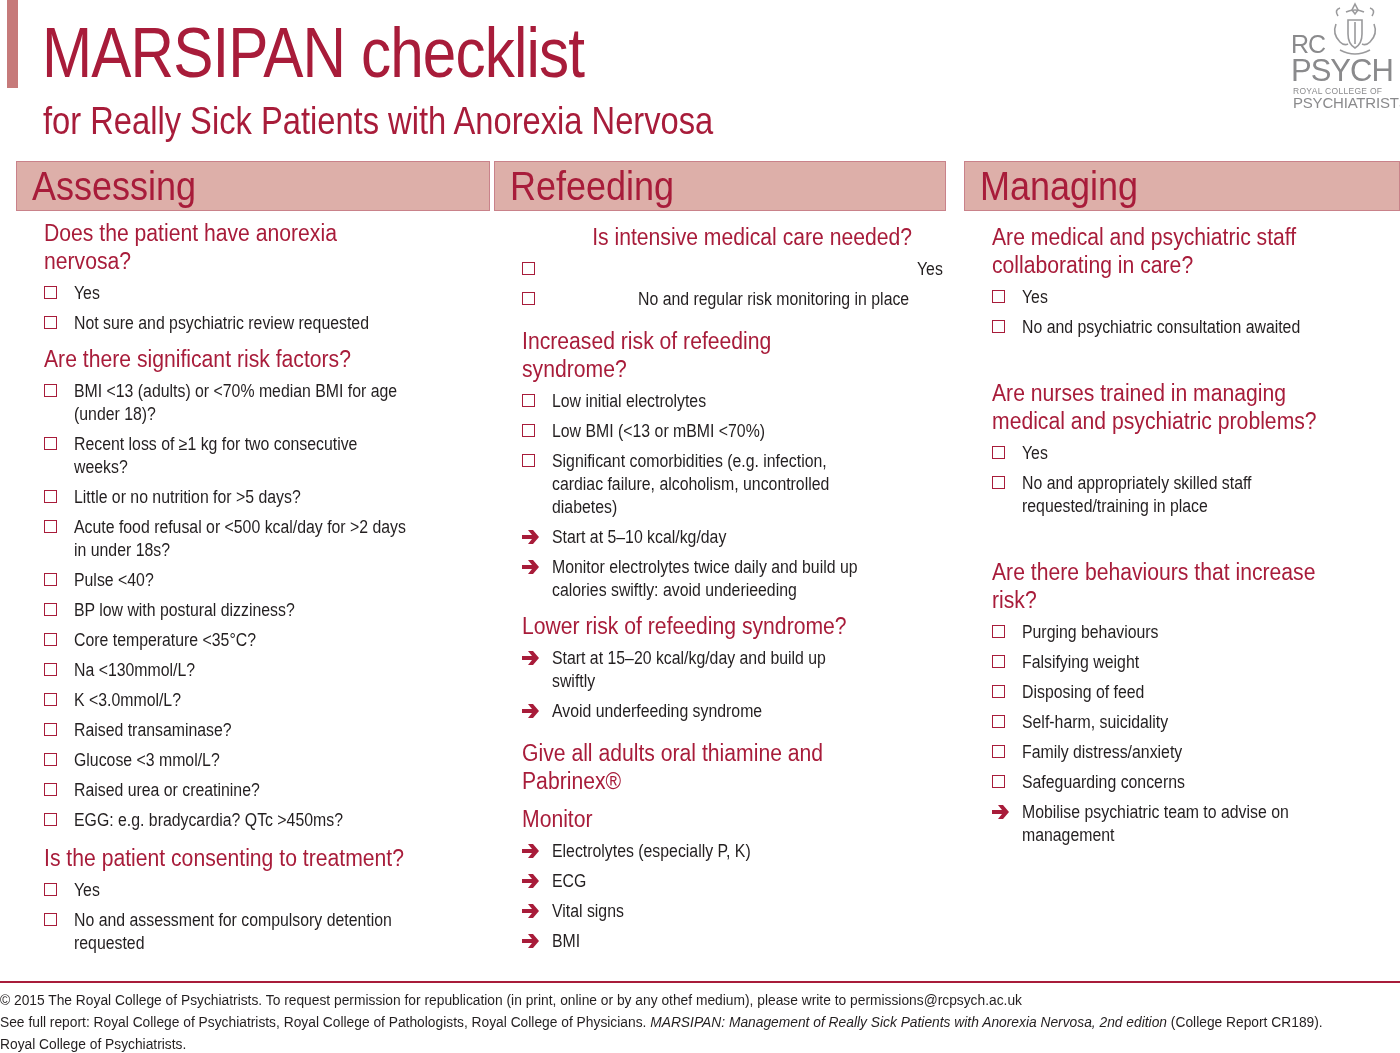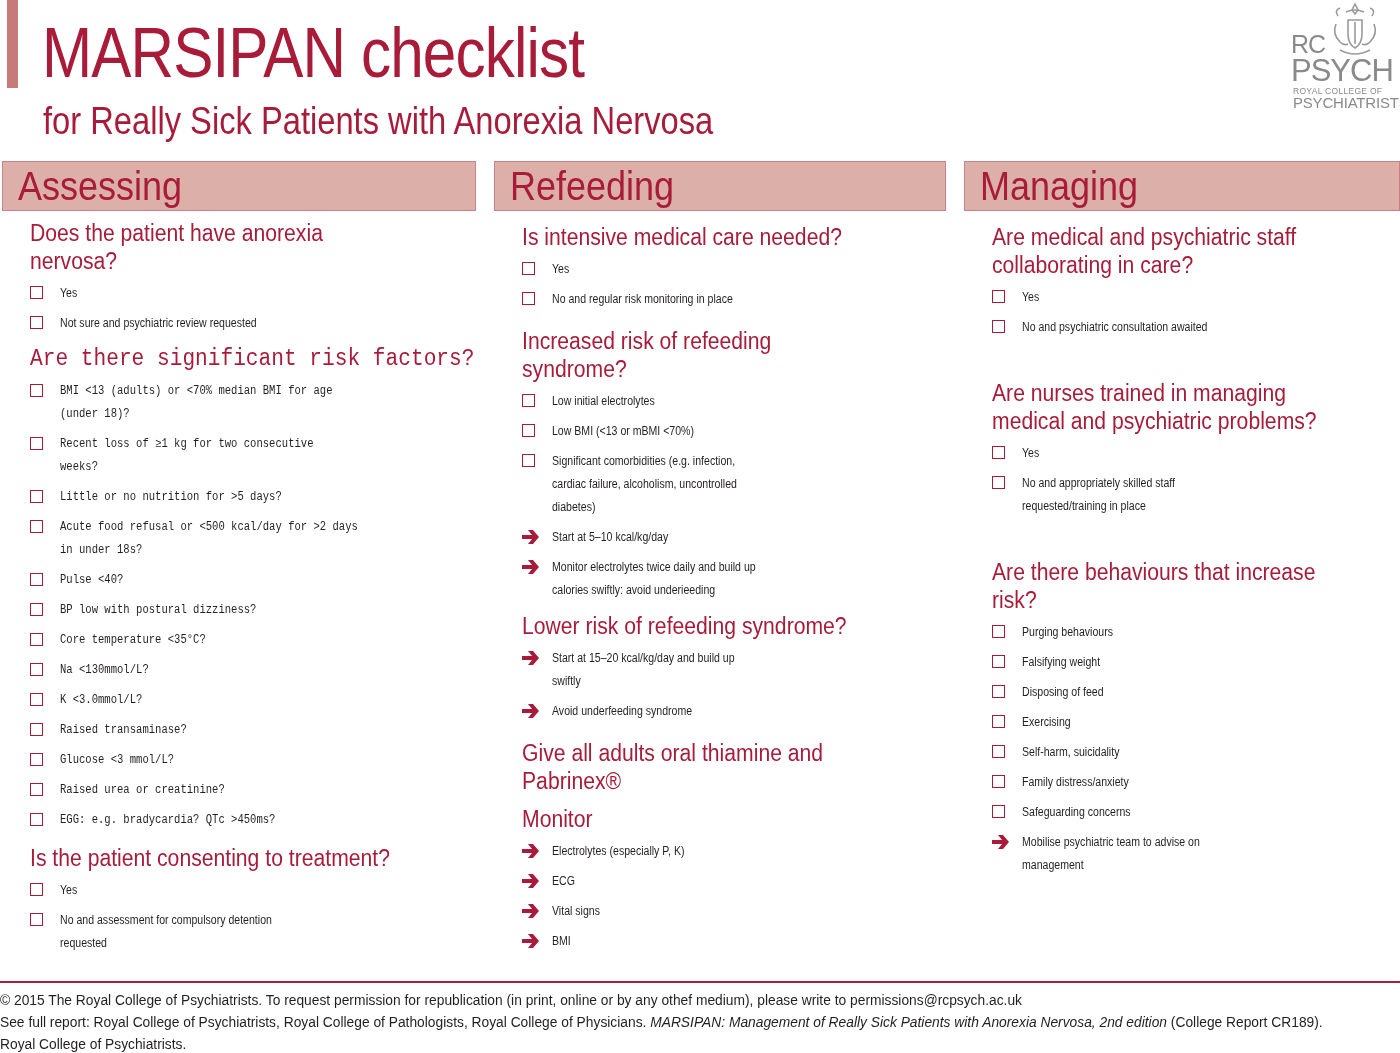--- a/index.html
+++ b/index.html
@@ -17,21 +17,21 @@
   .logo .sub2 { position: absolute; left: 5px; top: 92px; font-size: 15px; white-space: nowrap; letter-spacing: -0.2px; }
   .logo svg { position: absolute; left: 42px; top: 0; }
 
   .col { position: absolute; top: 161px; }
   .col-head { height: 50px; background: #ddafa9; border: 1px solid #c9828a; box-sizing: border-box; position: relative; }
   .col-head span { position: absolute; left: 15px; top: 4px; font-size: 40px; color: #a81c3a; line-height: 1;
                    transform: scaleX(0.9); transform-origin: left top; white-space: nowrap; }
   .section { padding-left: 28px; }
   .q { font-size: 23px; color: #a81c3a; line-height: 28px; transform: scaleX(0.92); transform-origin: left top;
        white-space: nowrap; margin-top: 8px; }
-  .item { position: relative; padding-left: 30px; font-size: 12px; line-height: 23px; color: #231f20;
+  .item { position: relative; padding-left: 30px; font-size: 18px; line-height: 23px; color: #231f20;
           margin-top: 7px; white-space: nowrap; }
   .item .txt { display: inline-block; transform: scaleX(0.88); transform-origin: left top; }
   .cb { position: absolute; left: 0; top: 4px; width: 13px; height: 13px; border: 1.6px solid #a81c3a; box-sizing: border-box; }
   .arrow { position: absolute; left: -1px; top: 2px; width: 20px; height: 18px; }
 
   .footer-line { position: absolute; left: 0; top: 981px; width: 1400px; height: 2px; background: #a81c3a; }
   .footer { position: absolute; left: 0; top: 989px; font-size: 15.5px; line-height: 22px; color: #231f20;
             white-space: nowrap; transform: scaleX(0.89); transform-origin: left top; }
   .footer i { font-style: italic; }
 </style>
@@ -55,31 +55,31 @@
       <path d="M42 14 q4 -6 -2 -8"></path>
       <path d="M10 48 q15 8 30 0"></path>
     </g>
   </svg>
   <div class="rc">RC</div>
   <div class="psych">PSYCH</div>
   <div class="sub1">ROYAL COLLEGE OF</div>
   <div class="sub2">PSYCHIATRISTS</div>
 </div>
 
-<div class="col" id="col-0" style="left:2px; width:474px;">
+<div class="col" id="col-0" style="left:16px; width:474px;">
     <div class="col-head">
       <span>Assessing</span>
     </div>
     <div class="section" style="margin-top: 0px;">
       <div class="q">Does the patient have anorexia</div>
       <div class="q" style="margin-top: 0px;">nervosa?</div>
       <div class="item"><span class="cb"></span><div class="txt"><div>Yes</div></div></div>
       <div class="item"><span class="cb"></span><div class="txt"><div>Not sure and psychiatric review requested</div></div></div>
     </div>
-    <div class="section" style="margin-top: 10px; font-family: Liberation Mono, monospace;">
+    <div class="section" style="margin-top: 10px;">
       <div class="q">Are there significant risk factors?</div>
       <div class="item"><span class="cb"></span><div class="txt"><div>BMI &lt;13 (adults) or &lt;70% median BMI for age</div><div>(under 18)?</div></div></div>
       <div class="item"><span class="cb"></span><div class="txt"><div>Recent loss of ≥1 kg for two consecutive</div><div>weeks?</div></div></div>
       <div class="item"><span class="cb"></span><div class="txt"><div>Little or no nutrition for &gt;5 days?</div></div></div>
       <div class="item"><span class="cb"></span><div class="txt"><div>Acute food refusal or &lt;500 kcal/day for &gt;2 days</div><div>in under 18s?</div></div></div>
       <div class="item"><span class="cb"></span><div class="txt"><div>Pulse &lt;40?</div></div></div>
       <div class="item"><span class="cb"></span><div class="txt"><div>BP low with postural dizziness?</div></div></div>
       <div class="item"><span class="cb"></span><div class="txt"><div>Core temperature &lt;35°C?</div></div></div>
       <div class="item"><span class="cb"></span><div class="txt"><div>Na &lt;130mmol/L?</div></div></div>
       <div class="item"><span class="cb"></span><div class="txt"><div>K &lt;3.0mmol/L?</div></div></div>
@@ -91,21 +91,21 @@
     <div class="section" style="margin-top: 12px;">
       <div class="q">Is the patient consenting to treatment?</div>
       <div class="item"><span class="cb"></span><div class="txt"><div>Yes</div></div></div>
       <div class="item"><span class="cb"></span><div class="txt"><div>No and assessment for compulsory detention</div><div>requested</div></div></div>
     </div>
   </div>
 <div class="col" id="col-1" style="left:494px; width:452px;">
     <div class="col-head">
       <span>Refeeding</span>
     </div>
-    <div class="section" style="margin-top: 12px;">
+    <div class="section" style="margin-top: 12px; text-align: right;">
       <div class="q">Is intensive medical care needed?</div>
       <div class="item"><span class="cb"></span><div class="txt"><div>Yes</div></div></div>
       <div class="item"><span class="cb"></span><div class="txt"><div>No and regular risk monitoring in place</div></div></div>
     </div>
     <div class="section" style="margin-top: 16px;">
       <div class="q">Increased risk of refeeding</div>
       <div class="q" style="margin-top: 0px;">syndrome?</div>
       <div class="item"><span class="cb"></span><div class="txt"><div>Low initial electrolytes</div></div></div>
       <div class="item"><span class="cb"></span><div class="txt"><div>Low BMI (&lt;13 or mBMI &lt;70%)</div></div></div>
       <div class="item"><span class="cb"></span><div class="txt"><div>Significant comorbidities (e.g. infection,</div><div>cardiac failure, alcoholism, uncontrolled</div><div>diabetes)</div></div></div>
@@ -160,21 +160,20 @@
       <div class="q" style="margin-top: 0px;">medical and psychiatric problems?</div>
       <div class="item"><span class="cb"></span><div class="txt"><div>Yes</div></div></div>
       <div class="item"><span class="cb"></span><div class="txt"><div>No and appropriately skilled staff</div><div>requested/training in place</div></div></div>
     </div>
     <div class="section" style="margin-top: 40px;">
       <div class="q">Are there behaviours that increase</div>
       <div class="q" style="margin-top: 0px;">risk?</div>
       <div class="item"><span class="cb"></span><div class="txt"><div>Purging behaviours</div></div></div>
       <div class="item"><span class="cb"></span><div class="txt"><div>Falsifying weight</div></div></div>
       <div class="item"><span class="cb"></span><div class="txt"><div>Disposing of feed</div></div></div>
-      <div class="item"><span class="cb"></span><div class="txt"><div>Exercising</div></div></div>
       <div class="item"><span class="cb"></span><div class="txt"><div>Self-harm, suicidality</div></div></div>
       <div class="item"><span class="cb"></span><div class="txt"><div>Family distress/anxiety</div></div></div>
       <div class="item"><span class="cb"></span><div class="txt"><div>Safeguarding concerns</div></div></div>
       <div class="item"><svg class="arrow" viewBox="0 0 20 18">
           <path d="M1 7 h10 l-4 -5 h5 l6 7 -6 7 h-5 l4 -5 h-10z" fill="#a81c3a"></path>
         </svg><div class="txt"><div>Mobilise psychiatric team to advise on</div><div>management</div></div></div>
     </div>
   </div>
 
 <div class="footer-line"></div>

